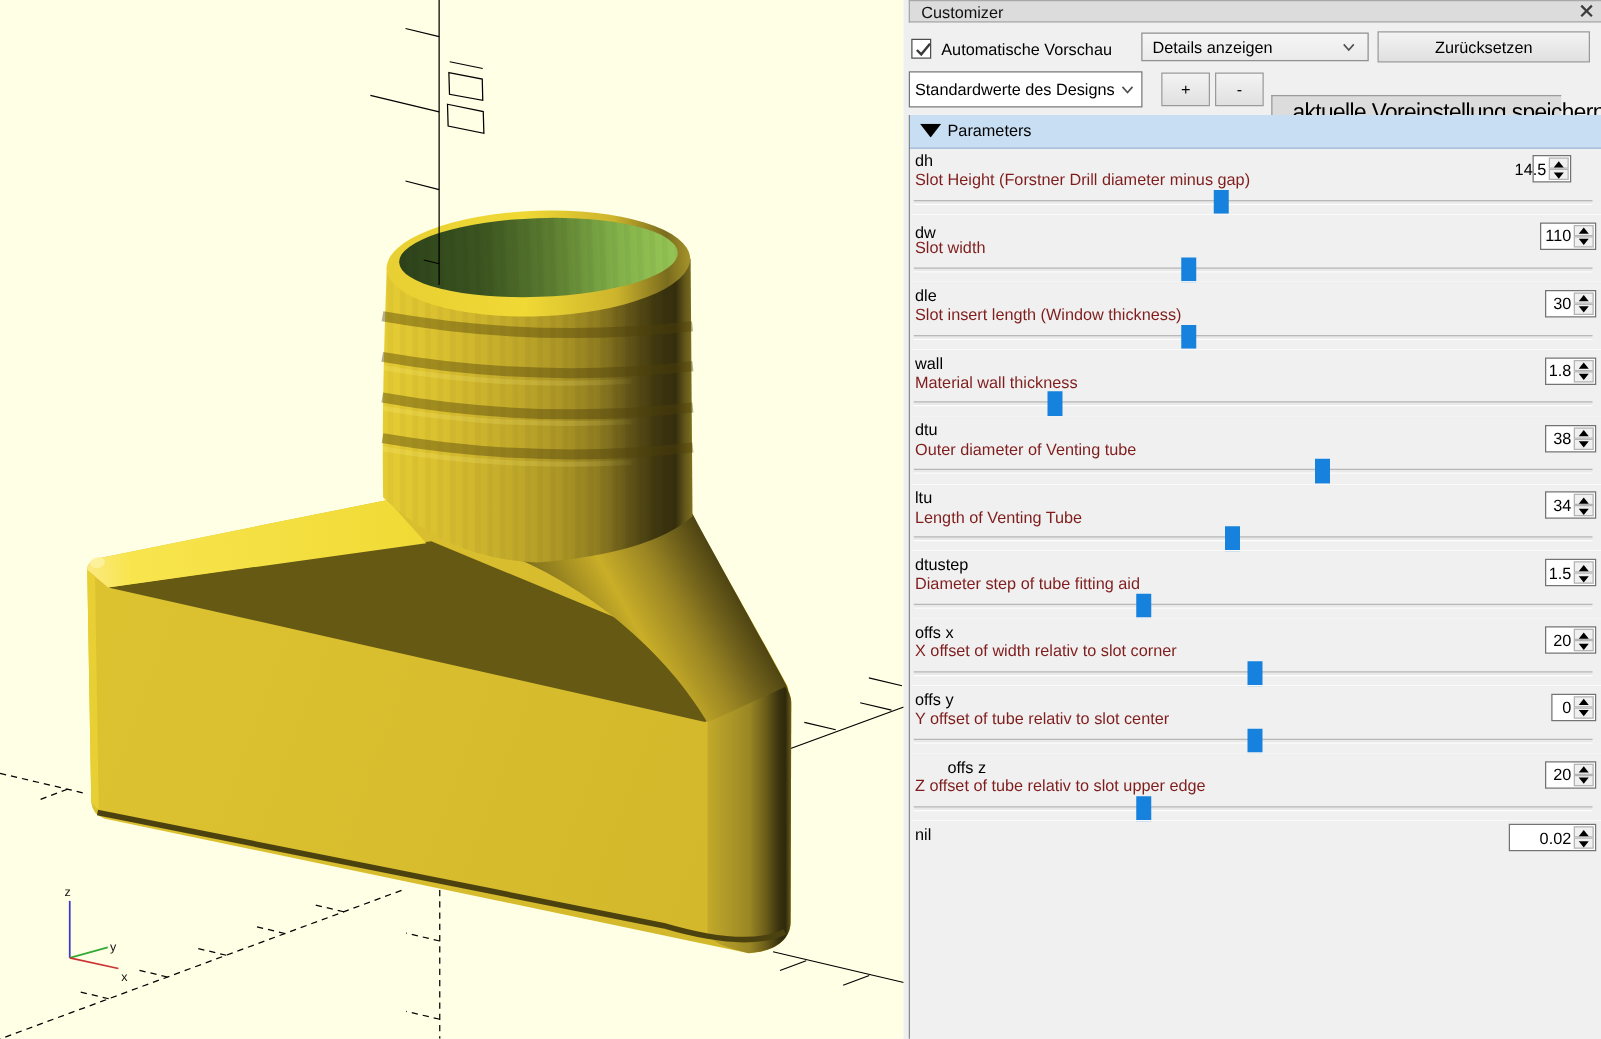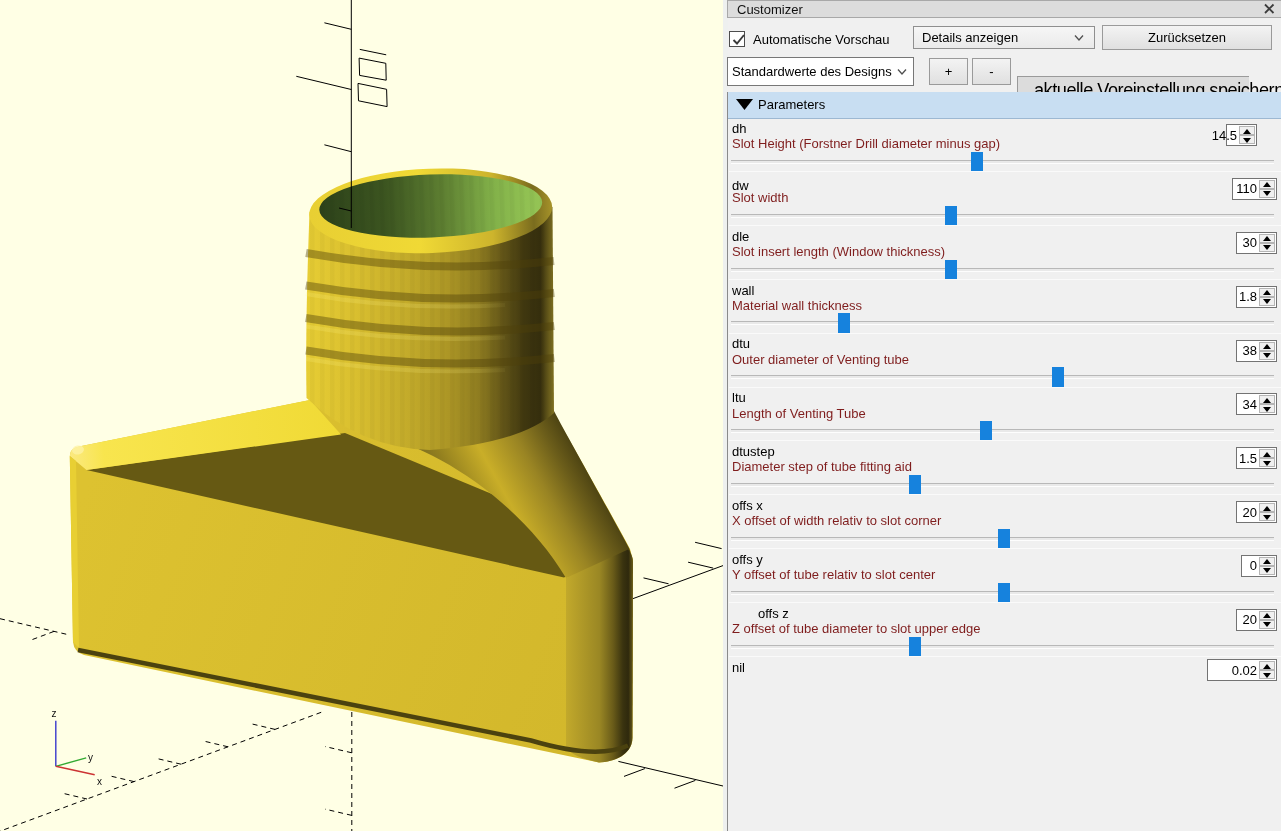--- a/index.html
+++ b/index.html
@@ -361,21 +361,21 @@
         </div>
         <div class="sb sbd">
           <div class="tri-dn"></div>
         </div>
       </div>
     </div>
 <div class="abs track" style="top:590.6px;"></div>
 <div class="abs handle" style="left:998.0px;top:582.6px;"></div>
 <div class="abs sep" style="top:602.0px;"></div>
 <div class="abs pname" style="left:732px;top:605.7px;margin-left:26px;">offs z</div>
-<div class="abs pdesc" style="left:732px;top:621.0px;">Z offset of tube diameter to slot upper edge</div>
+<div class="abs pdesc" style="left:732px;top:621.0px;">Z offset of tube relativ to slot upper edge</div>
 <div class="abs spin" style="left:1236px;top:608.8px;width:41px;height:22px;">
       <div class="val">20</div>
       <div class="spinbtns">
         <div class="sb sbu">
           <div class="tri-up"></div>
         </div>
         <div class="sb sbd">
           <div class="tri-dn"></div>
         </div>
       </div>

